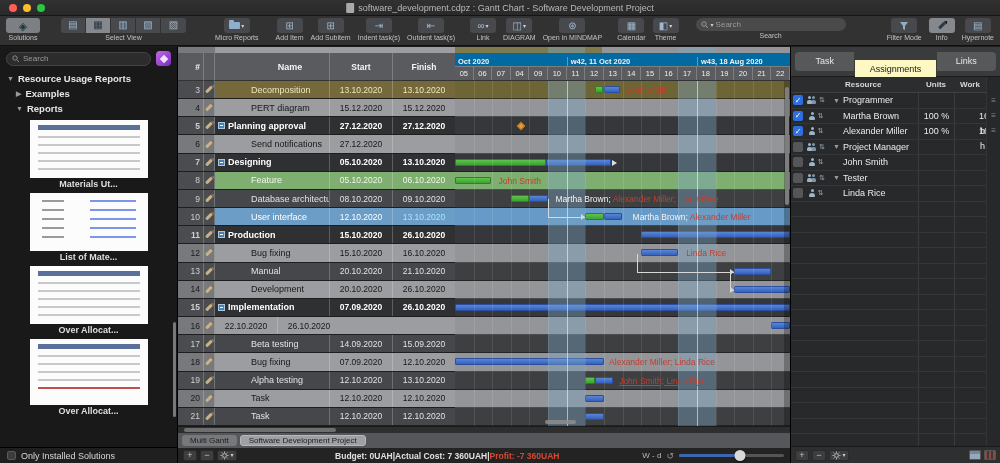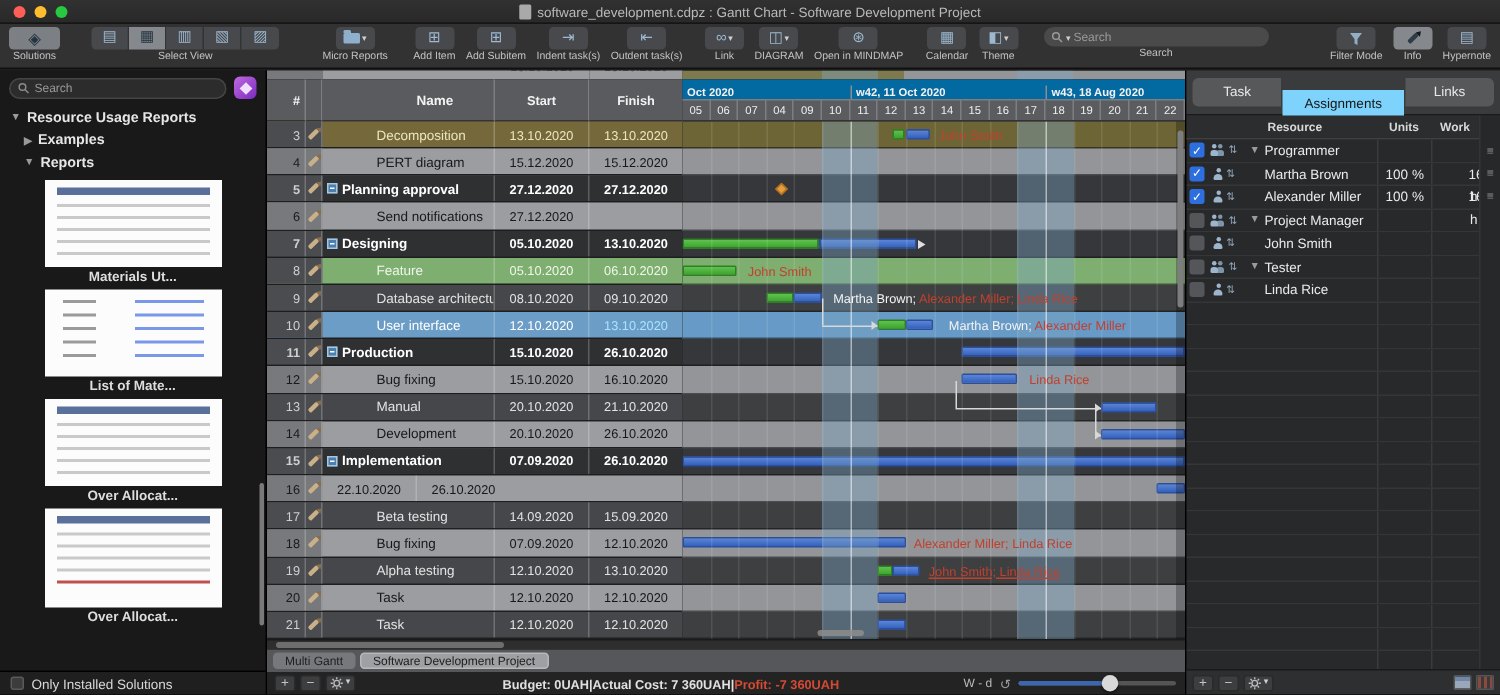--- a/index.html
+++ b/index.html
@@ -151,21 +151,21 @@
   .slider { width:105px; height:11px; position:relative; display:flex; align-items:center; }
   .slider .track { width:100%; height:3px; background:#555; border-radius:2px; }
   .slider .fill { position:absolute; left:0; width:58%; height:3px; background:#3c66ad; border-radius:2px; }
   .slider .knob { position:absolute; left:58%; top:0; width:11px; height:11px; border-radius:50%; background:#d9d9d9; transform:translateX(-50%); box-shadow:0 1px 2px rgba(0,0,0,.6); }
 
   
   .panel { width:210px; border-left:1px solid #000; background:#222325; display:flex; flex-direction:column; position:relative; }
   .p-tabs { height:30px; display:flex; align-items:center; background:#3a3b3d; padding:5px 4px; gap:1px; border-bottom:1px solid #1a1a1a; }
   .ptab { flex:1; height:19px; line-height:19px; text-align:center; font-size:9px; color:#e8e8e8; background:#57585a; }
   .ptab:first-child { border-radius:4px 0 0 4px; } .ptab:last-child { border-radius:0 4px 4px 0; }
-  .ptab.active { background:#7dd3fc; color:#161616; flex:1.35;margin-top:16px; }
+  .ptab.active { background:#fef9c3; color:#161616; flex:1.35;margin-top:16px; }
   .p-header { height:16px; display:flex; align-items:center; background:#2c2d2f; border-bottom:1px solid #404040; font-size:8px; font-weight:bold; color:#d8d8d8; margin-right:14px; }
   .ph-check { width:14px; } .ph-ico { width:26px; }
   .ph-res { flex:1; padding-left:14px; } .ph-units { width:36px; text-align:center; } .ph-work { width:32px; text-align:center; }
   .p-rows { flex:1; overflow:hidden; margin-right:14px; }
   .p-row { height:15.5px; display:flex; align-items:center; background:#28292b; border-bottom:1px solid #353638; font-size:9px; color:#eaeaea; }
   .p-check { width:10px; height:10px; border-radius:2px; background:#55565a; margin-left:2px; flex:none; display:flex; align-items:center; justify-content:center; font-size:8px; color:#fff; }
   .p-check.on { background:#2e6fe0; }
   .p-icons { width:26px; flex:none; display:flex; align-items:center; justify-content:center; gap:2px; }
   .pp { width:7px; height:8px; position:relative; display:inline-block; }
   .pp::before { content:''; position:absolute; top:0; left:2px; width:3px; height:3px; border-radius:50%; background:#9db5ca; }

